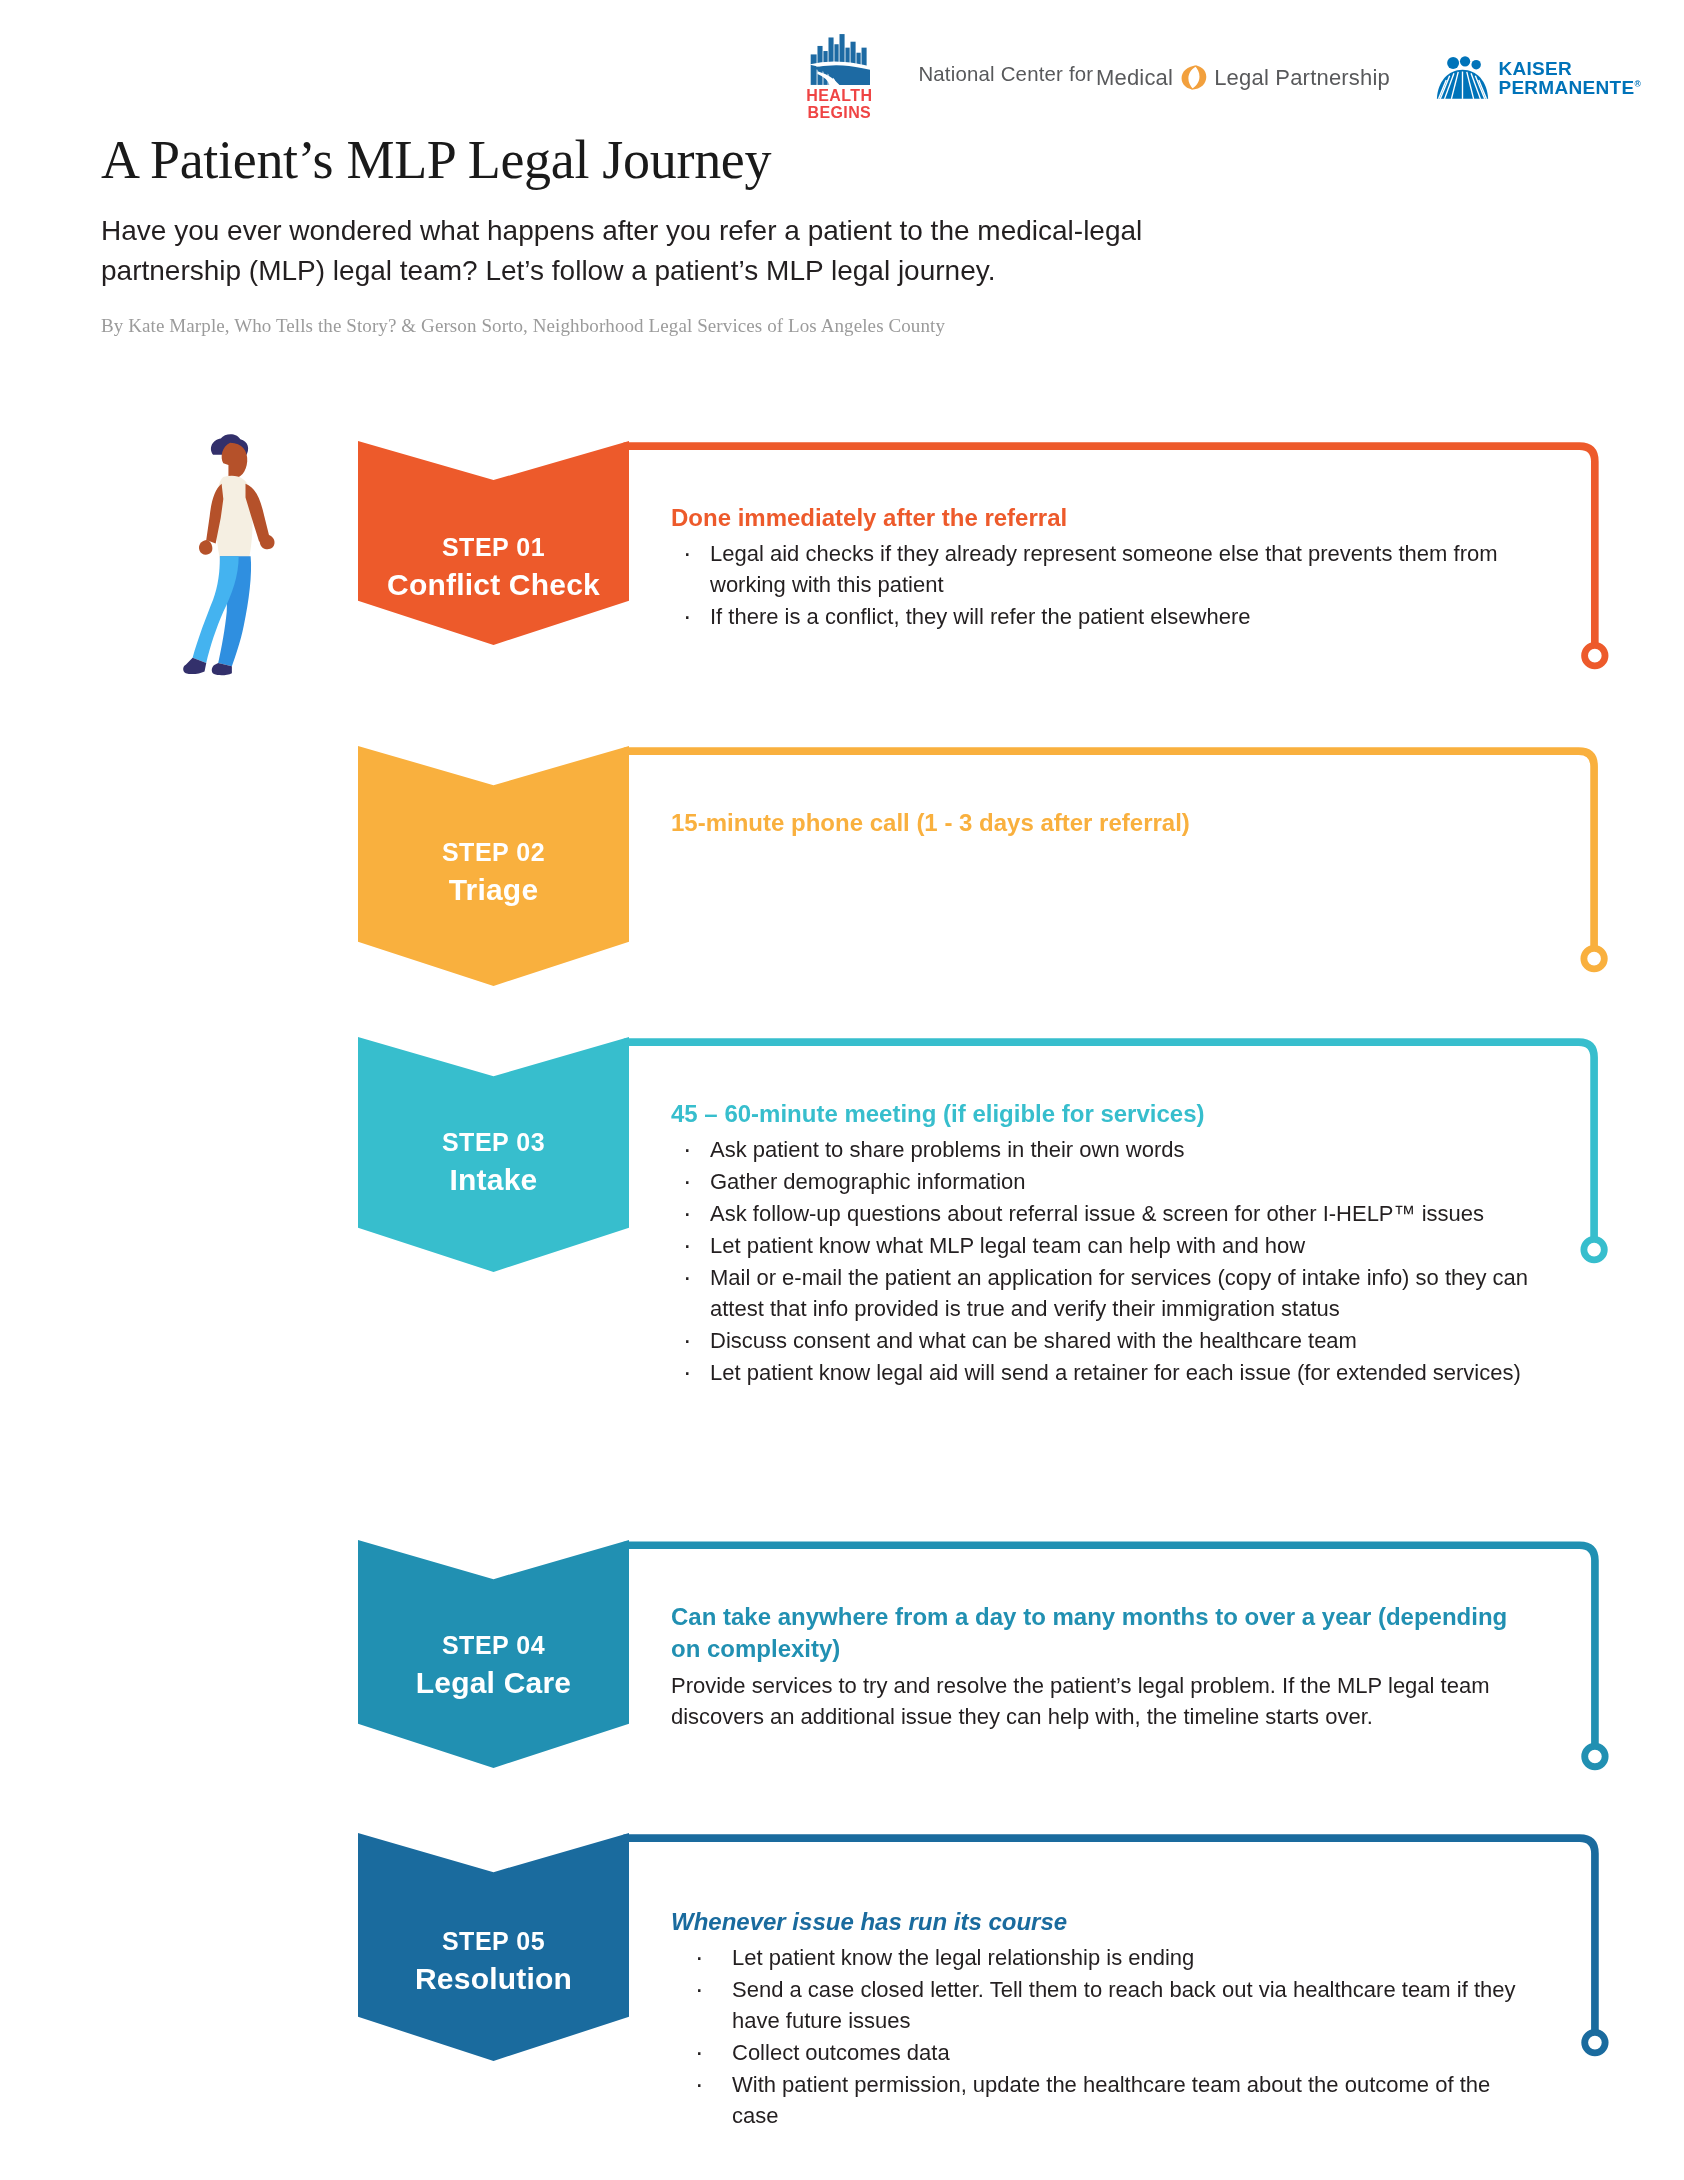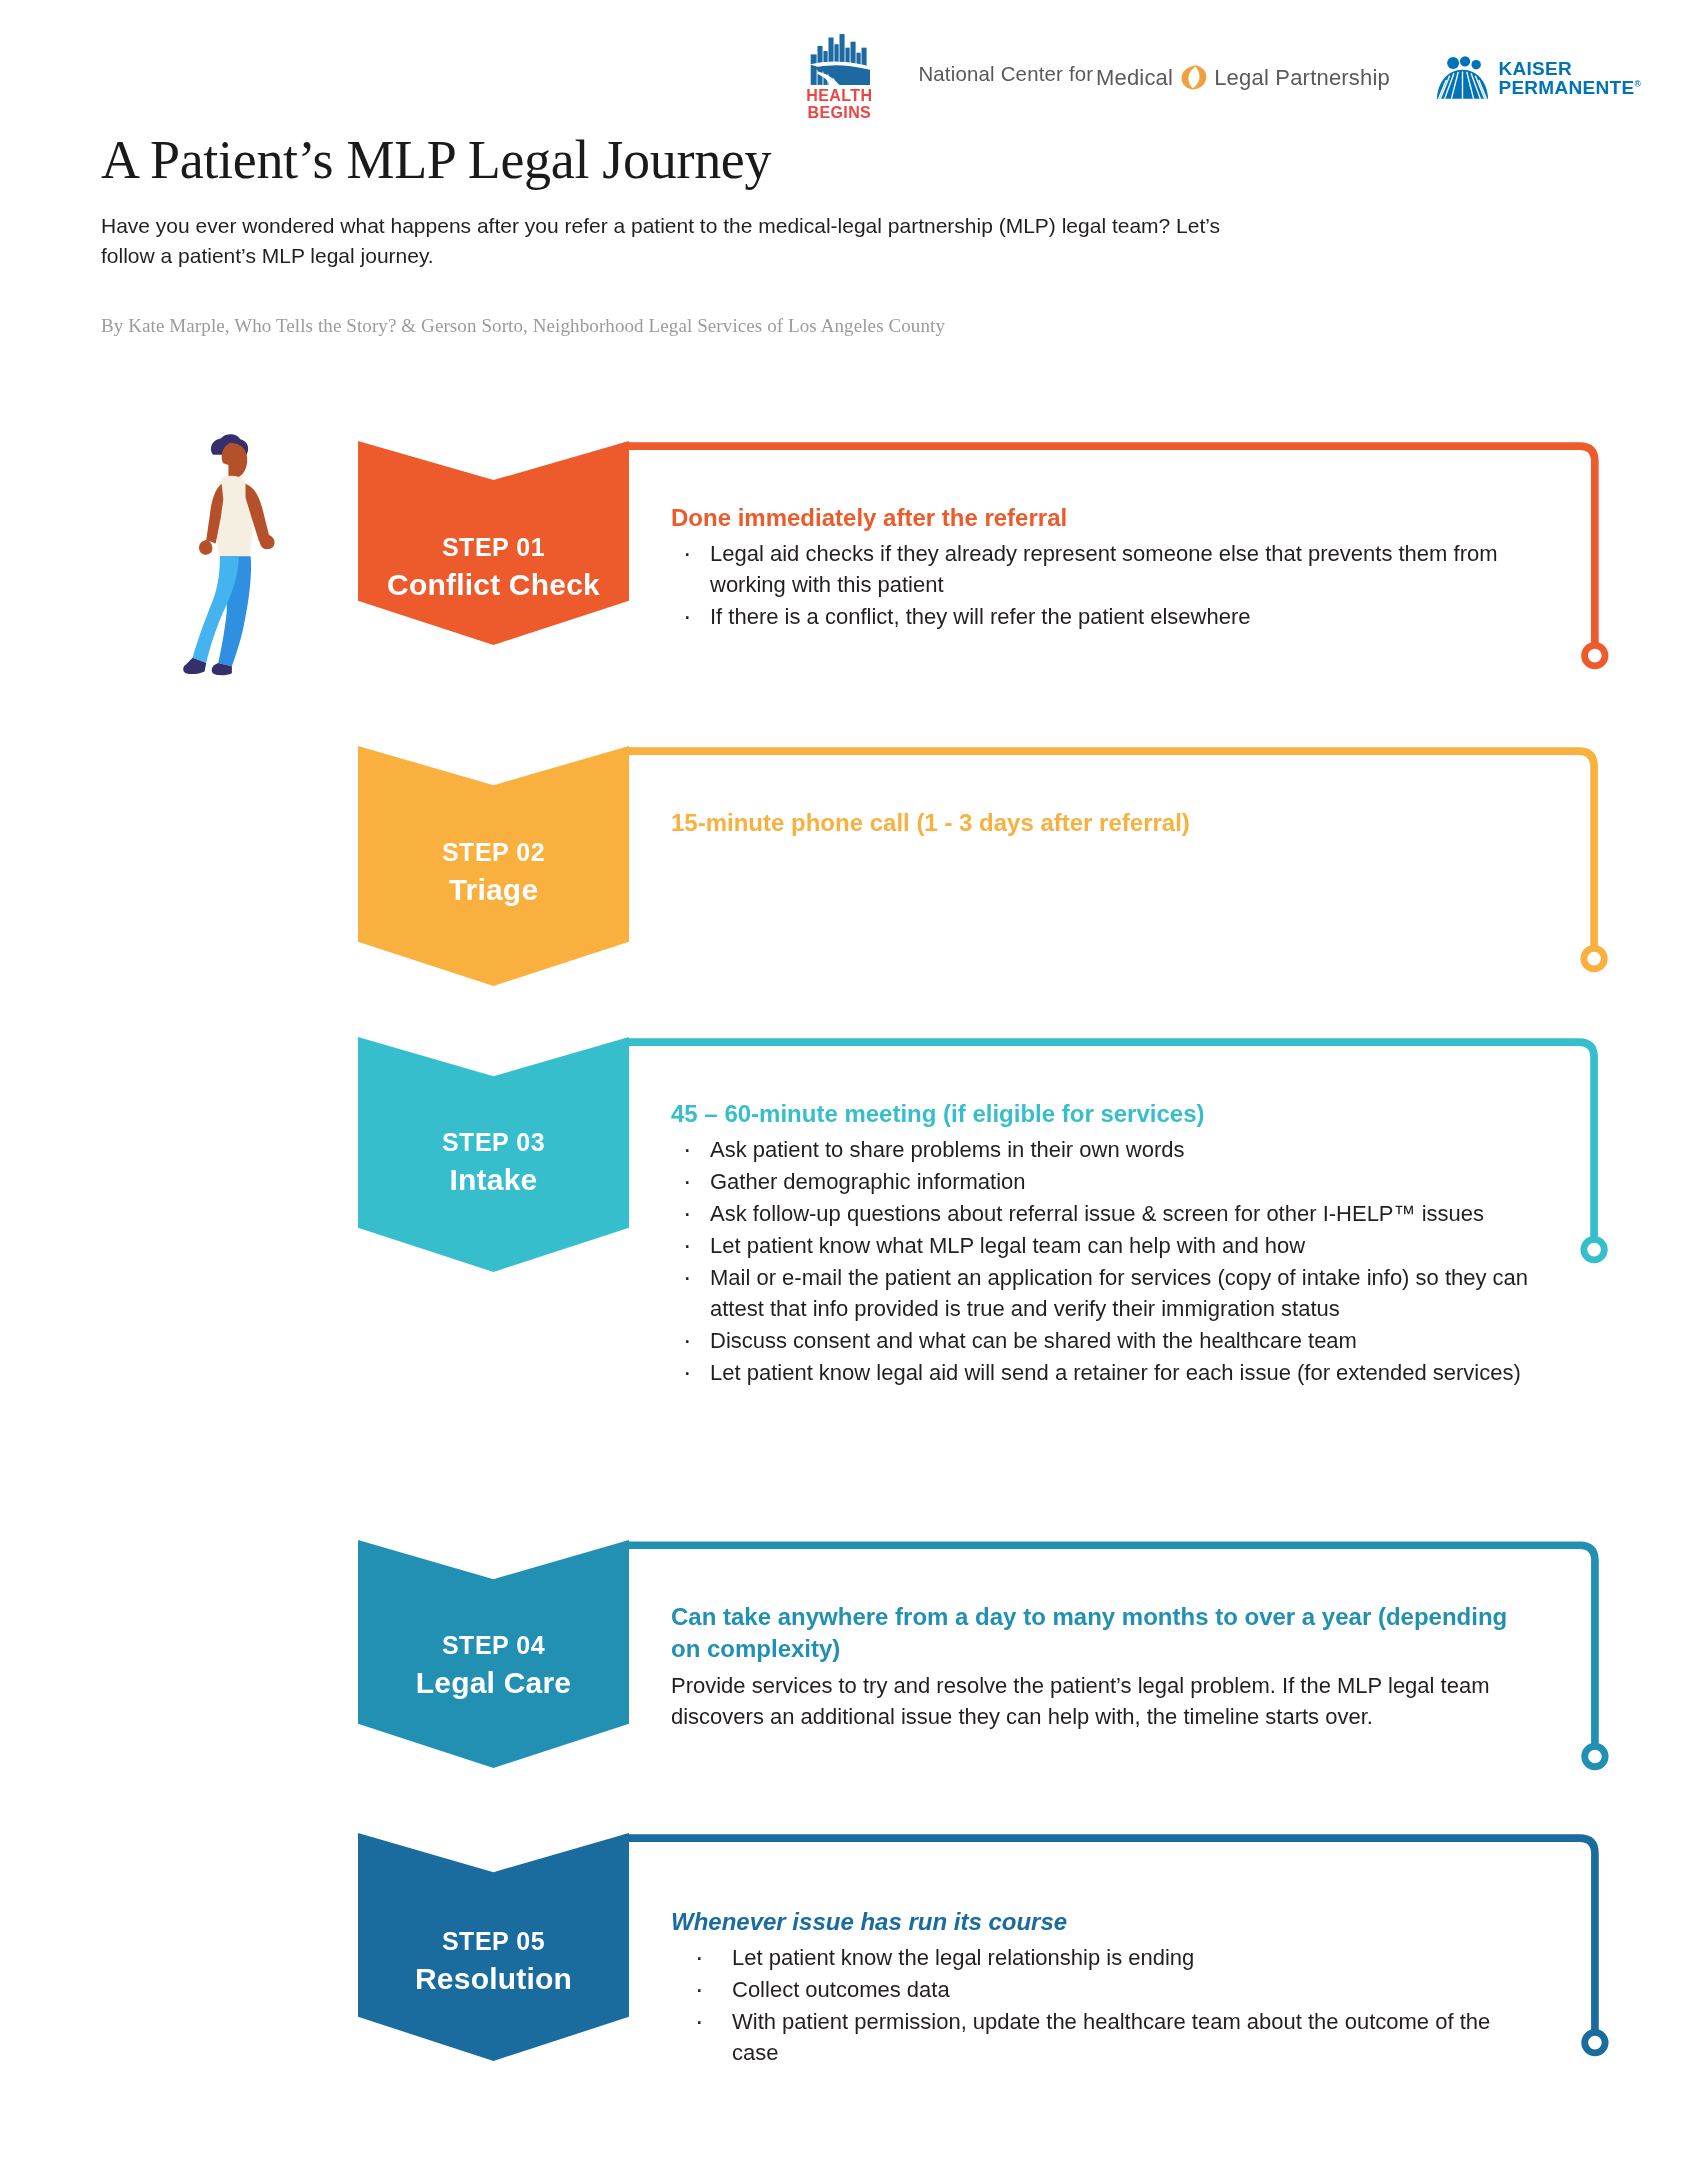--- a/index.html
+++ b/index.html
@@ -20,21 +20,21 @@
 
   .logo-kp { display:flex; align-items:center; gap:9.4px; }
   .kp-mark { width:53px; height:43px; }
   .kp-txt { color:#0073b9; font-weight:bold; line-height:1.0; letter-spacing:0.3px; }
   .kp-txt .k1 { font-size:19px; display:block; }
   .kp-txt .k2 { font-size:19px; display:block; }
   .kp-txt .k2 sup { font-size:8.5px; }
 
   .page-title { position:absolute; left:101px; top:129px; font-family:"Liberation Serif", serif;
                 font-size:54px; font-weight:normal; letter-spacing:-0.3px; color:#1a1a1a; }
-  .lede { position:absolute; left:101px; top:211px; width:1133px; font-size:21px; line-height:1.42; color:#231f20; }
+  .lede { position:absolute; left:101px; top:211px; width:1133px; font-size:28px; line-height:1.42; color:#231f20; }
   .byline { position:absolute; left:101px; top:315px; font-family:"Liberation Serif", serif;
             font-size:19px; color:#9b9b9b; letter-spacing:0.1px; }
 
   
   .walker { position:absolute; left:167px; top:424px; width:128px; height:256px; }
 
   
   .steps { position:absolute; left:0; top:0; width:1685px; height:2181px; }
   .step { position:absolute; left:358px; width:1269px; }
 
@@ -237,19 +237,20 @@
         </div>
       </div>
       <div class="conn" style="width: 1271px; height: 242px;"><svg width="1271" height="242" viewBox="0 0 1492 284">
           <path d="M314 6 L1434 6 Q1452 6 1452 24 L1452 232" fill="none" stroke="#1A6B9E" stroke-width="9" stroke-linecap="round"></path>
           <circle cx="1452" cy="246" r="12" fill="none" stroke="#1A6B9E" stroke-width="8"></circle>
         </svg></div>
       <div class="body-col wide" style="top: 73px;">
         <div class="head-line" style="color: rgb(26, 107, 158); font-style: italic;">Whenever issue has run its course</div>
         <ul class="bullets">
           <li>Let patient know the legal relationship is ending</li>
+          <li>Send a case closed letter. Tell them to reach back out via healthcare team if they have future issues</li>
           <li>Collect outcomes data</li>
           <li>With patient permission, update the healthcare team about the outcome of the case</li>
         </ul>
       </div>
     </div>
   </div>
 
 
 </body></html>

